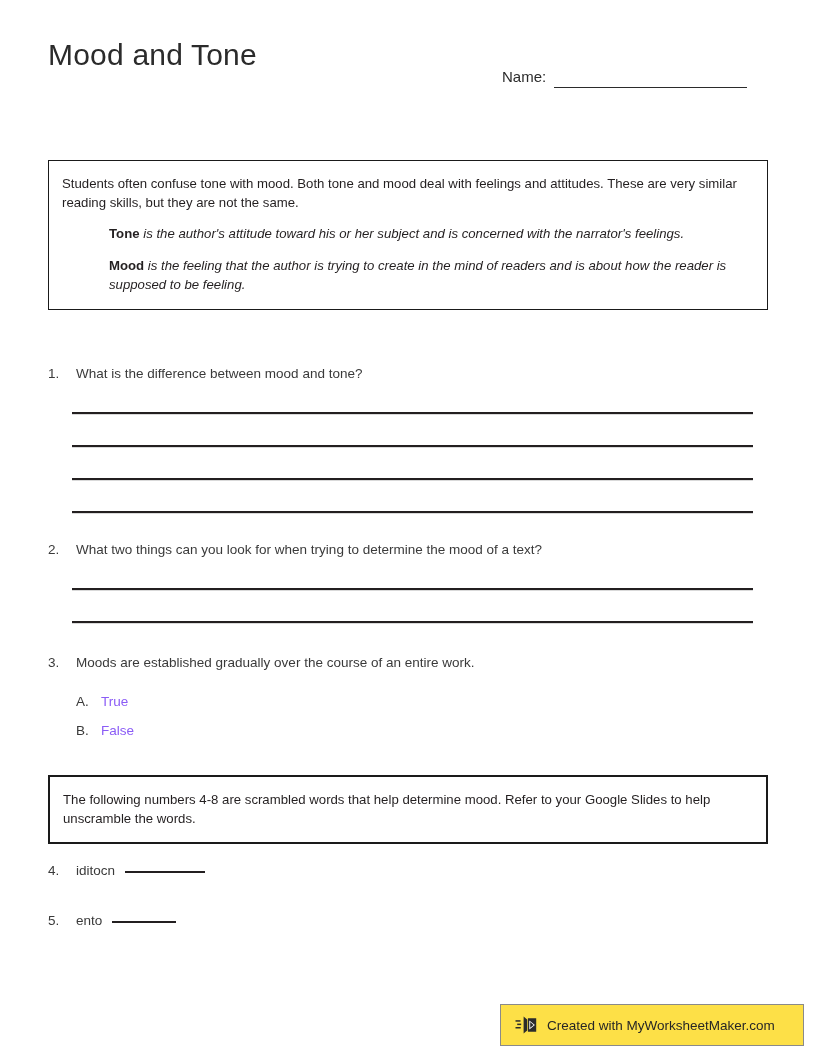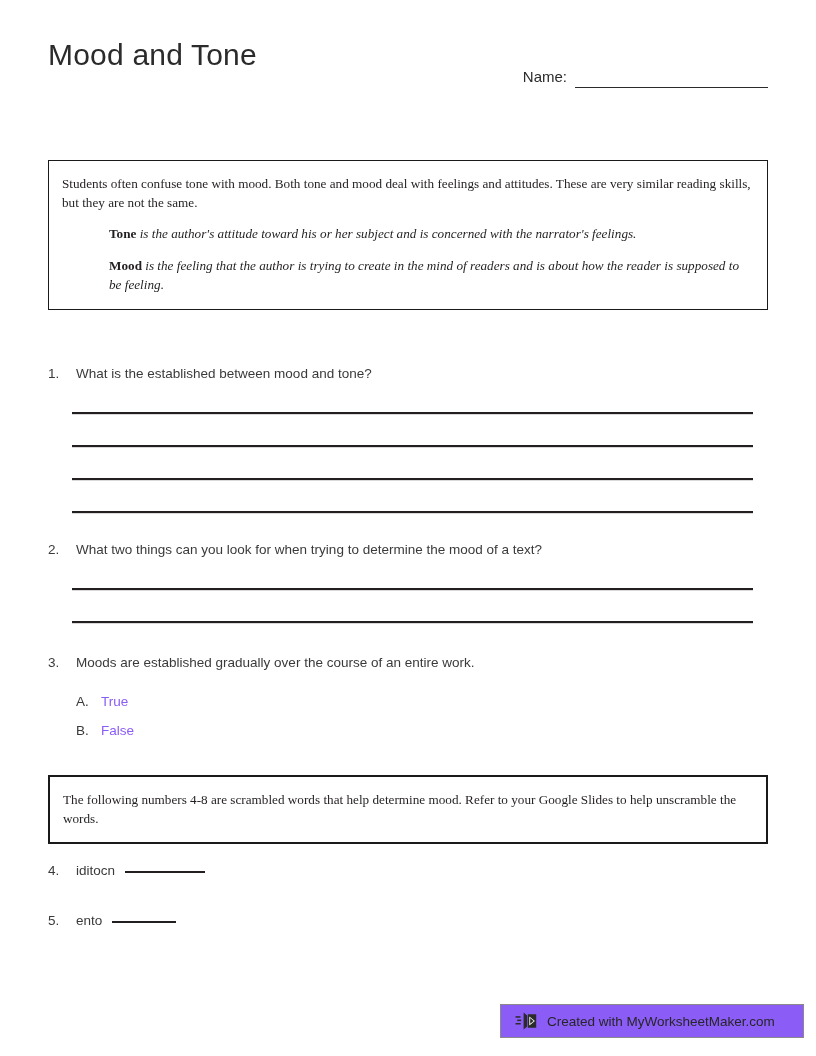--- a/index.html
+++ b/index.html
@@ -35,21 +35,20 @@
   }
   .name-date {
     position: absolute;
     right: 48px;
     top: 50px;
     width: 266px;
   }
   .field-row {
     display: flex;
     align-items: flex-end;
-    justify-content: flex-end;
     height: 38px;
   }
   .field-label {
     font-size: 15px;
     color: #2b2b2b;
     padding-right: 8px;
     padding-bottom: 3px;
     white-space: nowrap;
   }
   .field-line {
@@ -60,21 +59,20 @@
 
   
   .info-box {
     position: absolute;
     left: 48px;
     width: 720px;
     box-sizing: border-box;
     border: 1px solid #1a1a1a;
     background: #ffffff;
     padding: 14px 13px 14px 13px;
-    font-family: Liberation Serif, serif;
   }
   .info-box.thick {
     border-width: 2px;
   }
   .info-box p {
     margin: 0;
     font-size: 13.2px;
     line-height: 1.42;
     color: #231f20;
   }
@@ -176,24 +174,24 @@
     position: relative;
     top: -2px;
   }
 
   
   .footer-badge {
     position: absolute;
     left: 500px;
     top: 1004px;
     width: 304px;
-    height: 34px;
+    height: 42px;
     box-sizing: border-box;
     border: 1px solid #8a8a8a;
-    background: #8b5cf6;
+    background: #fde047;
     display: flex;
     align-items: center;
     padding-left: 14px;
   }
   .footer-logo {
     width: 24px;
     height: 24px;
     flex: 0 0 24px;
     margin-right: 8px;
     display: block;
@@ -220,21 +218,21 @@
 
   <div class="info-box" id="info-box-1">
     <p>Students often confuse tone with mood. Both tone and mood deal with feelings and attitudes. These are very similar reading skills, but they are not the same.</p>
     <p><span class="term">Tone</span><span class="em"> is the author's attitude toward his or her subject and is concerned with the narrator's feelings.</span></p>
     <p><span class="term">Mood</span><span class="em"> is the feeling that the author is trying to create in the mind of readers and is about how the reader is supposed to be feeling.</span></p>
   </div>
 
   <div class="question" style="top:365px;">
     <div class="q-head">
       <span class="q-num">1.</span>
-      <span class="q-text">What is the established between mood and tone?</span>
+      <span class="q-text">What is the difference between mood and tone?</span>
     </div>
   </div>
   <div class="answer-lines" style="top:412px;">
     <div class="answer-line"></div>
     <div class="answer-line"></div>
     <div class="answer-line"></div>
     <div class="answer-line"></div>
   </div>
 
   <div class="question" style="top:541px;">

